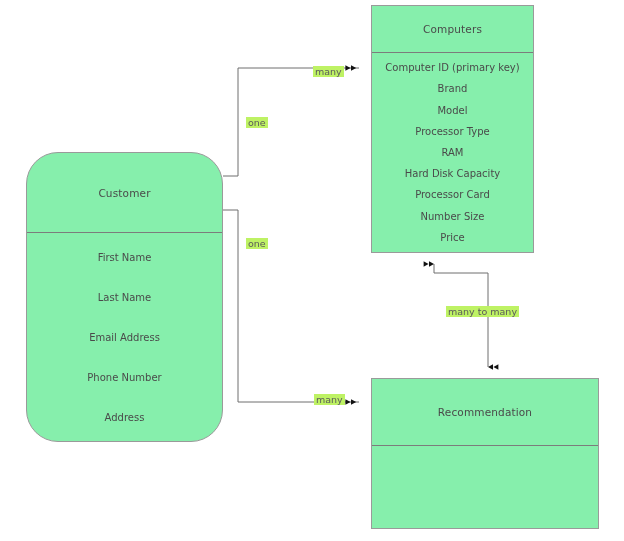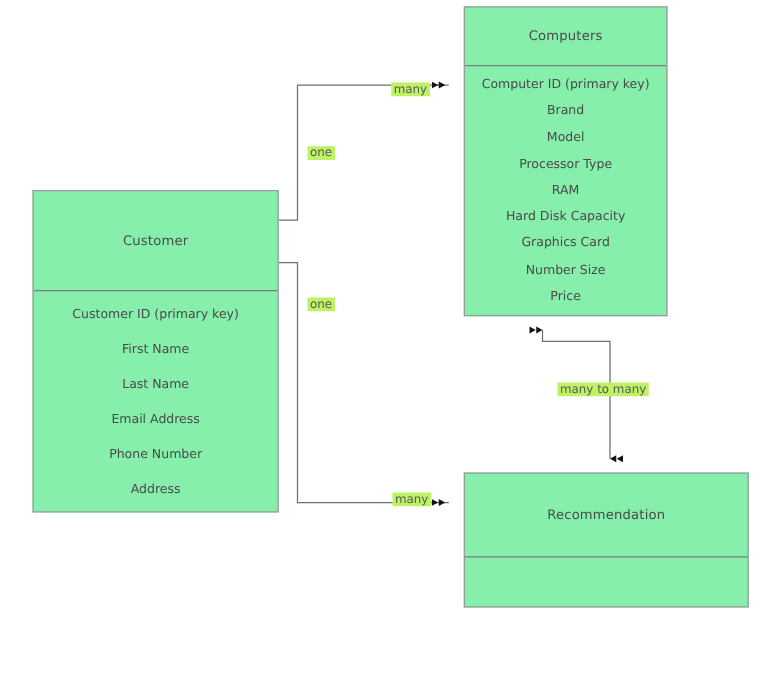--- a/index.html
+++ b/index.html
@@ -62,39 +62,40 @@
     text-align: center;
     line-height: 1.1;
     white-space: nowrap;
   }
 
   
   #entity-customer {
     left: 26px;
     top: 152px;
     width: 197px;
-    height: 258px;
+    height: 290px;
+    border-radius: 32px;
   }
   #entity-customer .entity-title { height: 80px; }
 
   
   #entity-computers {
     left: 371px;
     top: 5px;
     width: 163px;
     height: 248px;
   }
   #entity-computers .entity-title { height: 47px; }
 
   
   #entity-recommendation {
     left: 371px;
     top: 378px;
     width: 228px;
-    height: 108px;
+    height: 151px;
   }
   #entity-recommendation .entity-title { height: 67px; }
   #entity-recommendation .entity-attrs { padding: 3px 2px 5px; }
   #entity-recommendation .attr {
     font-family: "DejaVu Serif", serif;
     font-size: 9.5px;
     color: #3c3c3c;
   }
 
   
@@ -138,39 +139,38 @@
   <polyline points="223,176 238,176 238,68 359,68" fill="none" stroke="#6f6f6f" stroke-width="1" marker-end="url(#arrow-right-2)"></polyline>
 
   <polyline points="223,210 238,210 238,402 359,402" fill="none" stroke="#6f6f6f" stroke-width="1" marker-end="url(#arrow-right-2)"></polyline>
 
   <polyline points="434,264 434,273 488,273 488,367" fill="none" stroke="#6f6f6f" stroke-width="1" marker-start="url(#arrow-up-2)" marker-end="url(#arrow-down-2)"></polyline>
 </svg>
 
 <div class="entity" id="entity-customer">
   <div class="entity-title">Customer</div>
   <div class="entity-attrs">
-    <div class="attr">Customer ID (primary key)</div>
     <div class="attr">First Name</div>
     <div class="attr">Last Name</div>
     <div class="attr">Email Address</div>
     <div class="attr">Phone Number</div>
     <div class="attr">Address</div>
   </div>
 </div>
 
 <div class="entity" id="entity-computers">
   <div class="entity-title">Computers</div>
   <div class="entity-attrs">
     <div class="attr">Computer ID (primary key)</div>
     <div class="attr">Brand</div>
     <div class="attr">Model</div>
     <div class="attr">Processor Type</div>
     <div class="attr">RAM</div>
     <div class="attr">Hard Disk Capacity</div>
-    <div class="attr">Graphics Card</div>
+    <div class="attr">Processor Card</div>
     <div class="attr">Number Size</div>
     <div class="attr">Price</div>
   </div>
 </div>
 
 <div class="entity" id="entity-recommendation">
   <div class="entity-title">Recommendation</div>
 </div>
 
 <div class="edge-label" id="label-many-top">many</div>

